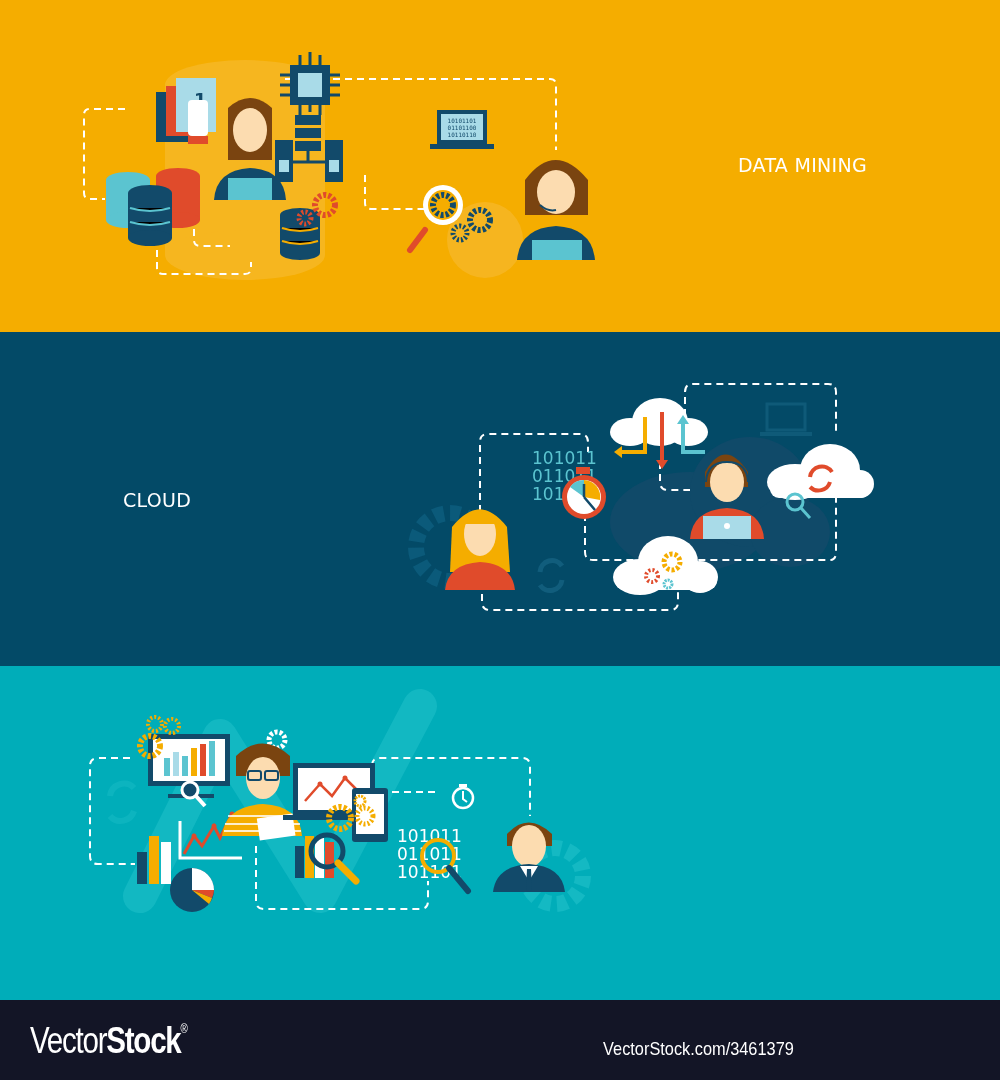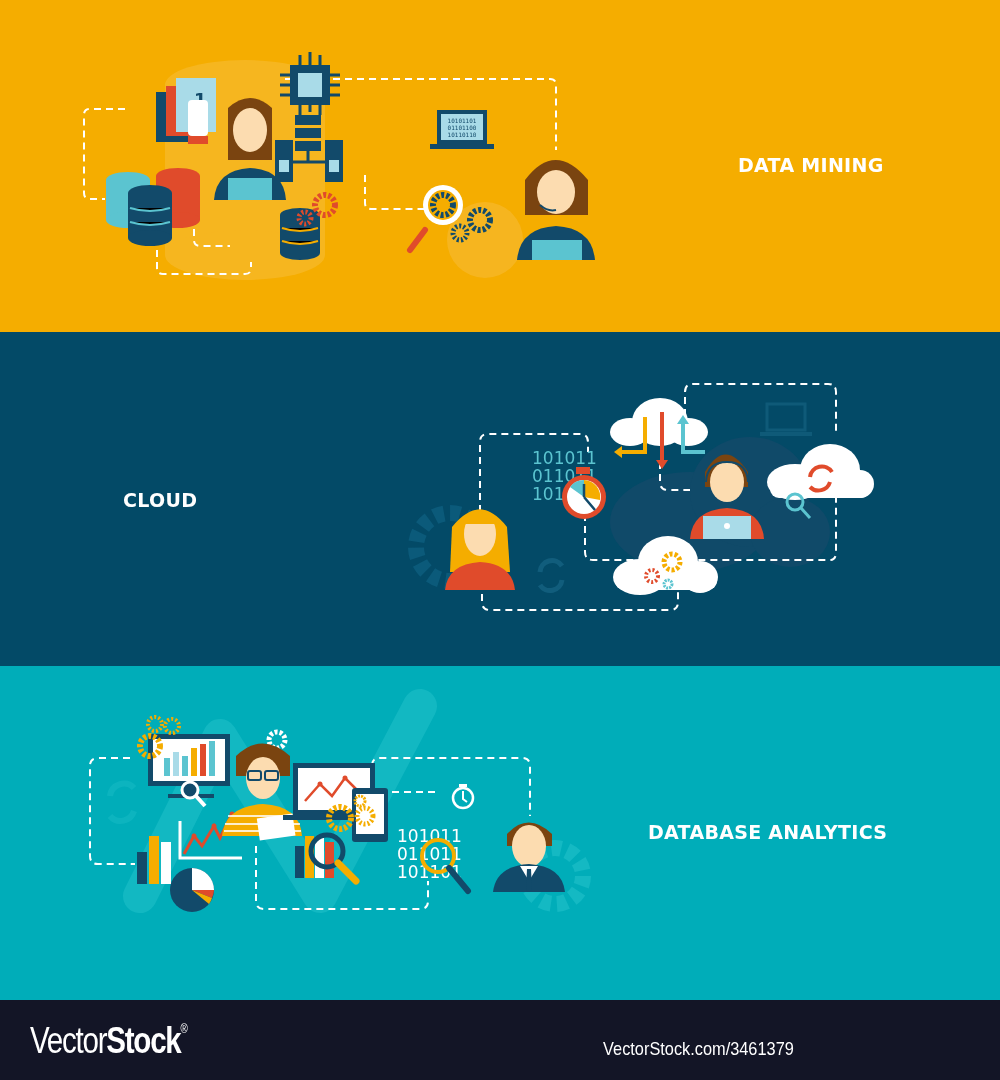--- a/index.html
+++ b/index.html
@@ -1,21 +1,21 @@
 <!DOCTYPE html>
 <html><head>
 <meta charset="utf-8">
 <style>
   * { margin:0; padding:0; box-sizing:border-box; }
   html, body { width:1000px; height:1080px; overflow:hidden; background:#131526; }
   body { font-family: "DejaVu Sans", sans-serif; position:relative; }
   .band { position:absolute; left:0; width:1000px; overflow:hidden; }
   .band svg.art { position:absolute; left:0; top:0; }
   .band-title {
-    position:absolute; color:#ffffff; font-weight:bold; font-size:19px;
+    position:absolute; color:#ffffff; font-weight:normal; font-size:19px;
     letter-spacing:0.3px; white-space:nowrap;
     font-family: "DejaVu Sans", sans-serif;
   }
   #band-mining { top:0; height:332px; background:#f5ad00; }
   #band-cloud { top:332px; height:334px; background:#034a67; }
   #band-analytics { top:666px; height:334px; background:#00adb9; }
   #footer { position:absolute; top:1000px; left:0; width:816px; height:80px; background:#131526; }
   .logo { position:absolute; left:30px; top:20px; color:#fff; font-size:36px; letter-spacing:-1.5px;
           font-family: "Liberation Sans Narrow","Liberation Sans", sans-serif; transform:scaleX(0.82); transform-origin:left center; }
   .logo .thin { font-weight:normal; }
@@ -366,21 +366,20 @@
     </g>
 
     <g>
       <path d="M507 168 Q528 145 552 168 V180 H507 Z" fill="#7a4410"></path>
       <ellipse cx="529" cy="180" rx="17" ry="21" fill="#fcdcb0"></ellipse>
       <path d="M493 226 Q496 200 529 198 Q562 200 565 226 Z" fill="#124a6a"></path>
       <path d="M520 200 L529 215 L538 200 Z" fill="#fff"></path>
       <path d="M527 203 L531 203 L532 224 L529 226 L526 224 Z" fill="#124a6a"></path>
     </g>
   </svg>
-  <div class="band-title" style="left:648px; top:155px;">DATABASE ANALYTICS</div>
 </section>
 
 <footer id="footer">
   <div class="logo">
     <span class="thin">Vector</span><span class="bold">Stock</span><sup>®</sup>
   </div>
   <div class="footer-id">VectorStock.com/3461379</div>
 </footer>
 
 </body></html>

